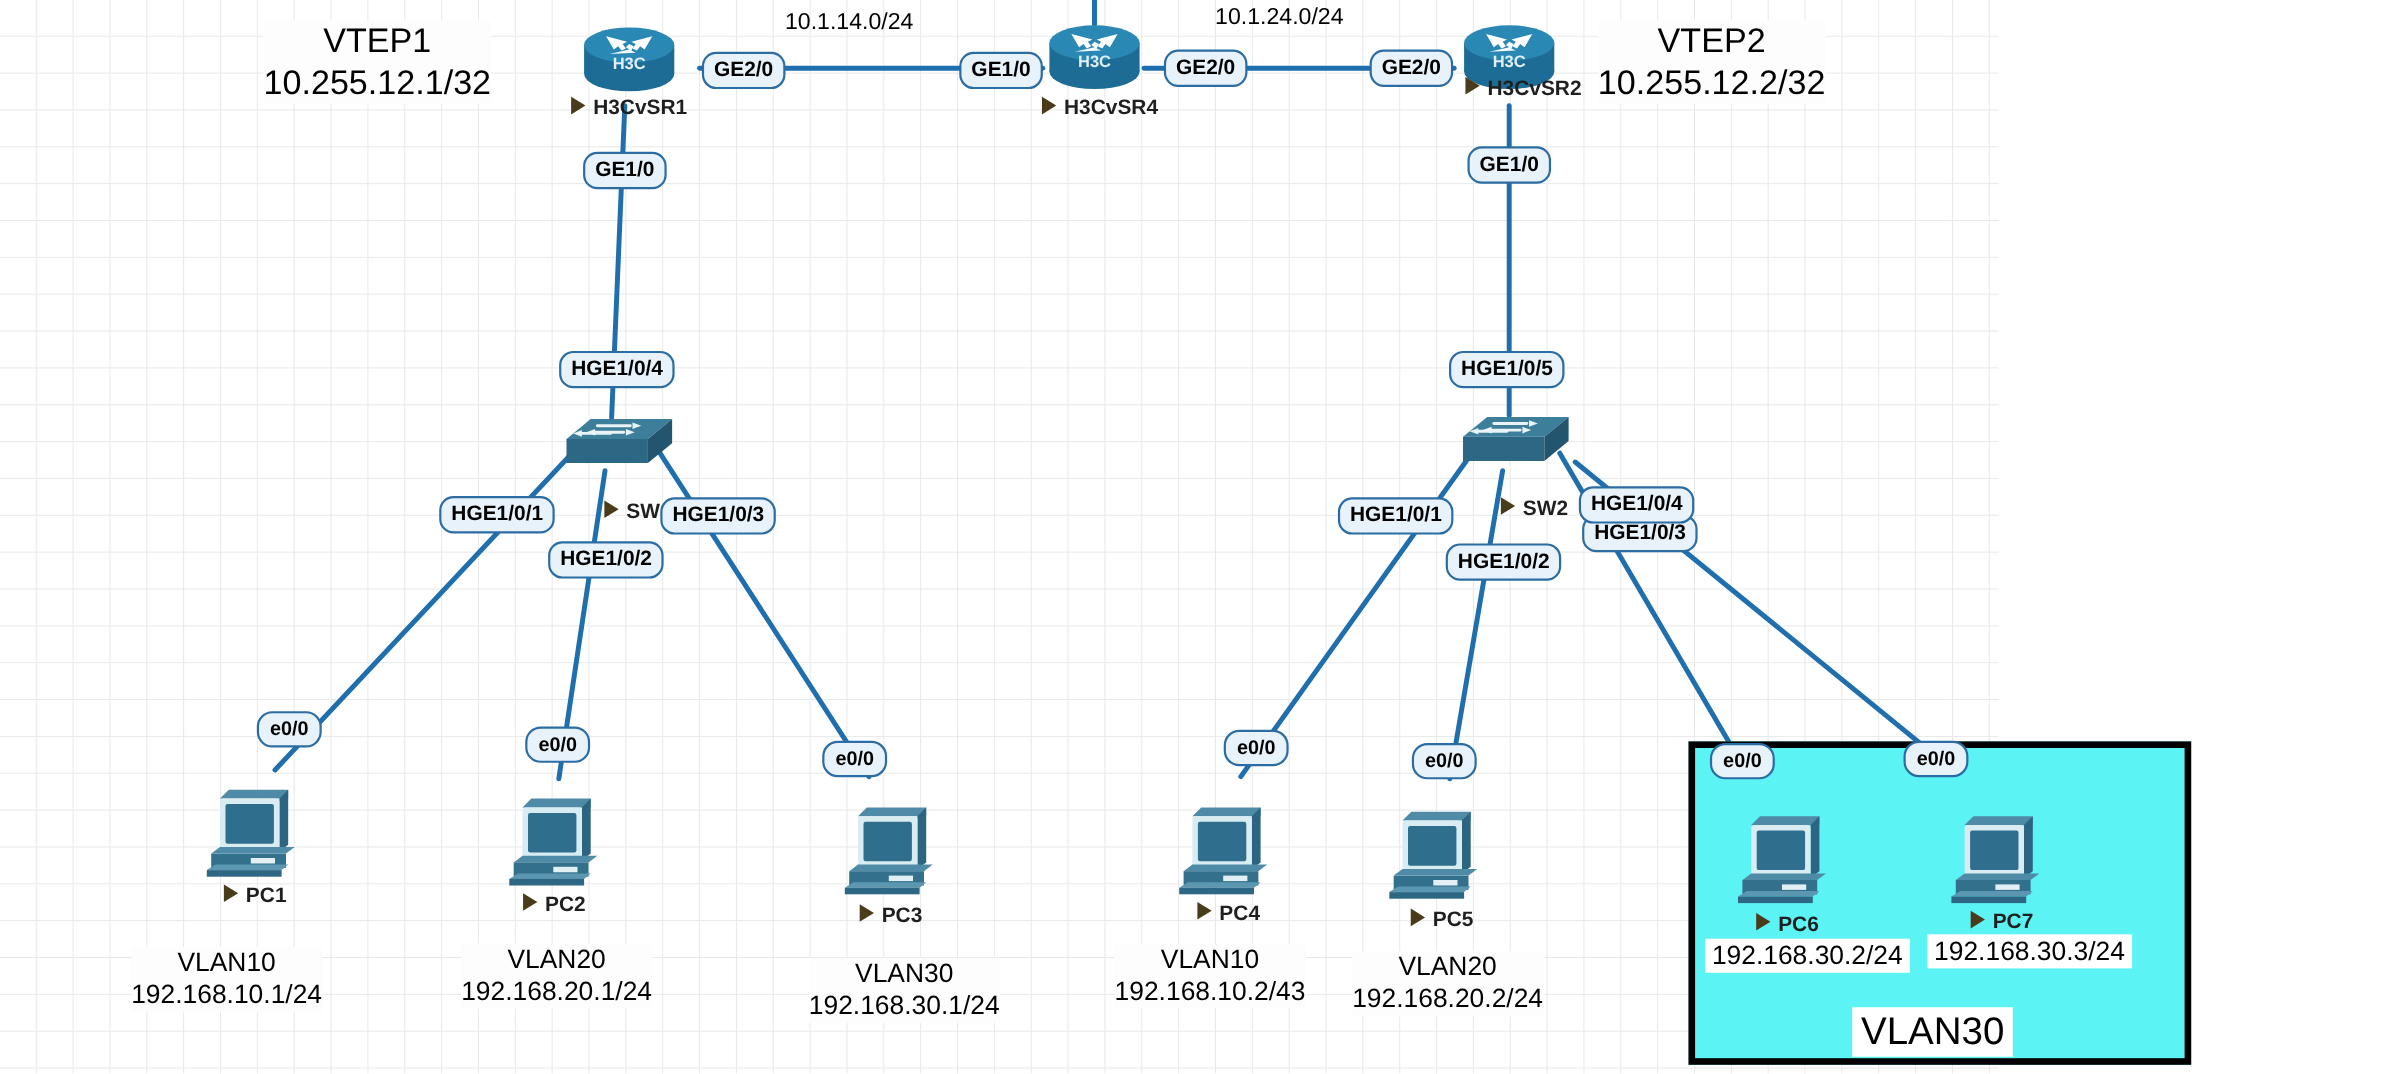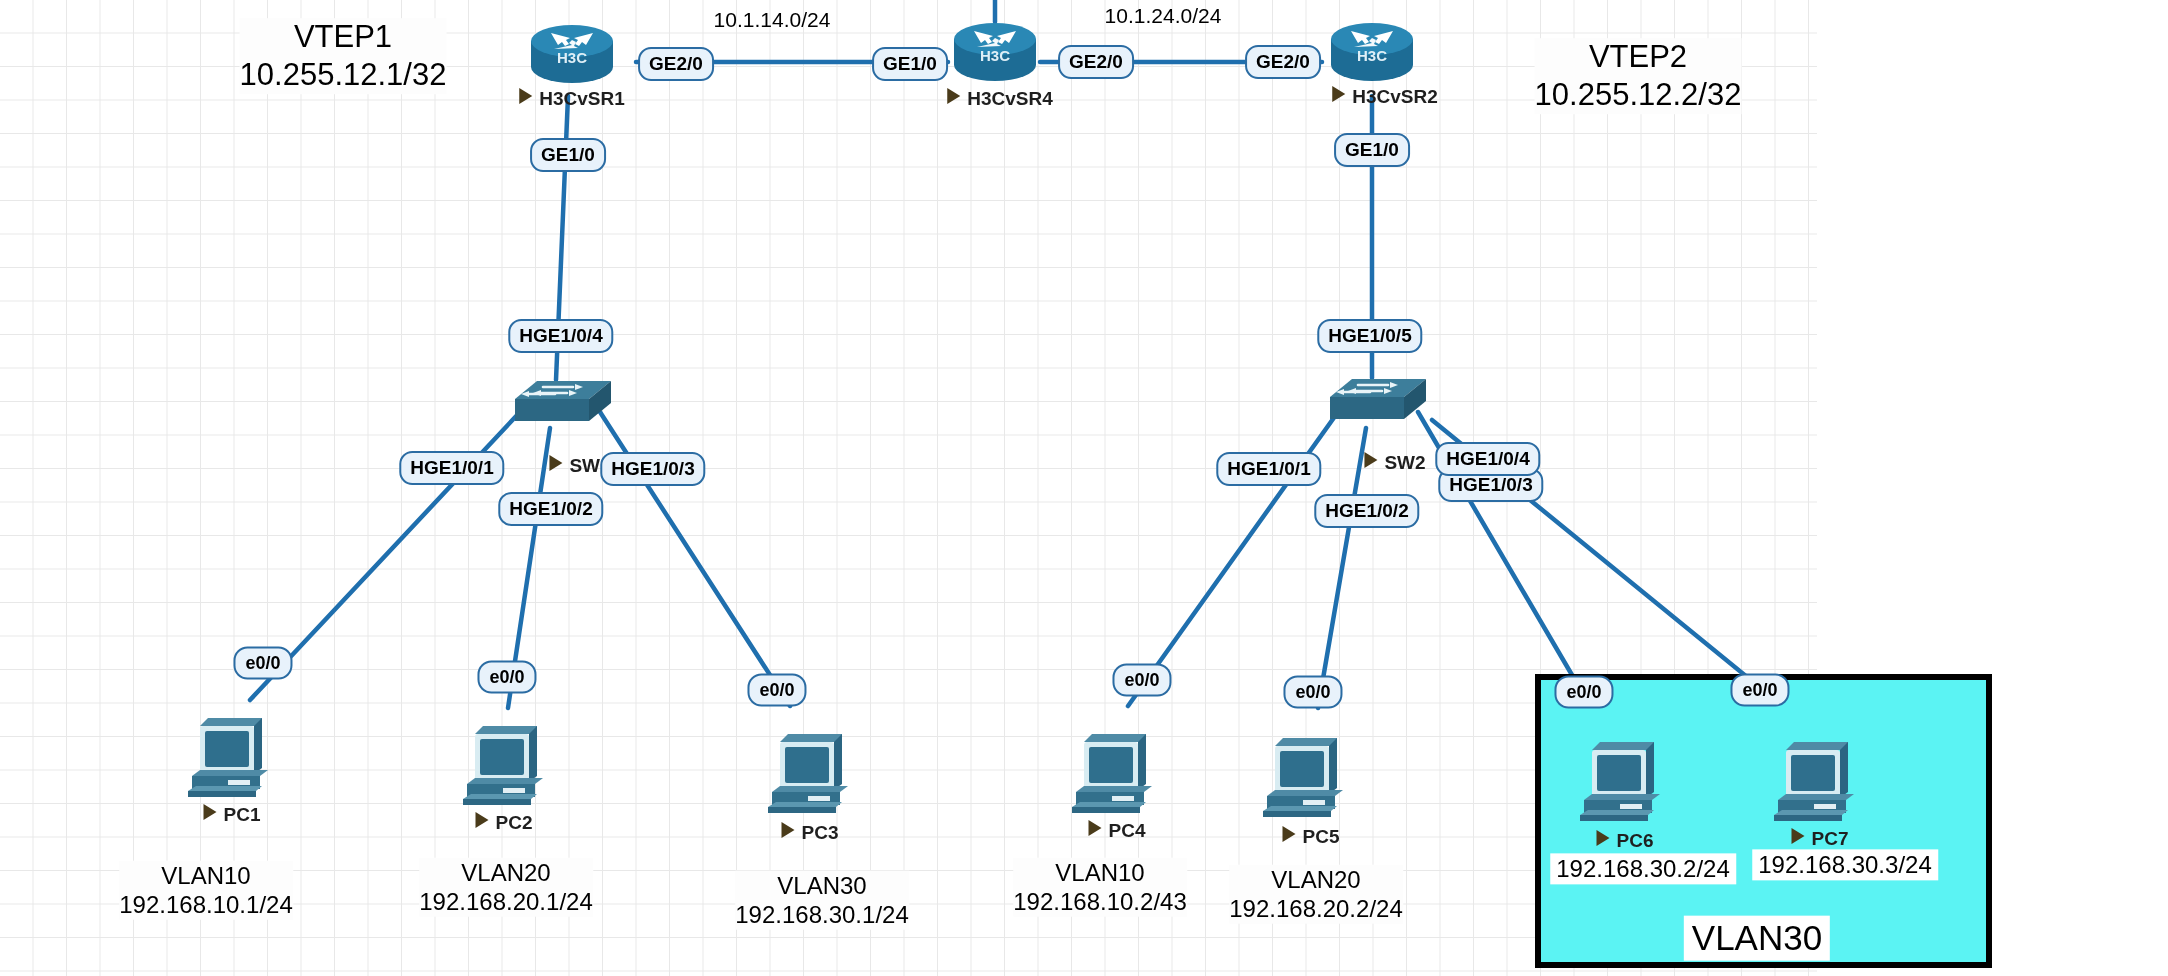--- a/index.html
+++ b/index.html
@@ -118,21 +118,21 @@
       <line x1="1418" y1="412" x2="1596" y2="716"></line>
       <line x1="1432" y1="420" x2="1790" y2="712"></line>
     </g>
   </svg>
 
   <div class="anno big" style="left:343px;top:56px;">
     <div>VTEP1</div>
     <div>10.255.12.1/32</div>
   </div>
 
-  <div class="anno big" style="left:1638px;top:56px;margin-top:20px;">
+  <div class="anno big" style="left:1556px;top:56px;">
     <div>VTEP2</div>
     <div>10.255.12.2/32</div>
   </div>
 
   <div class="anno net" style="left:752px;top:20px;margin-left:20px;">10.1.14.0/24</div>
   <div class="anno net" style="left:1163px;top:16px;">10.1.24.0/24</div>
 
   <div class="dev router" style="left:572px;top:55px;">
     <svg viewBox="0 0 92 72" width="92" height="72">
       <ellipse cx="46" cy="48" rx="41" ry="16" fill="#1d6c95"></ellipse>
@@ -175,21 +175,21 @@
       <rect x="5" y="22" width="82" height="26" fill="#1d6c95"></rect>
       <ellipse cx="46" cy="22" rx="41" ry="16" fill="#2a88b5"></ellipse>
       <g fill="#ffffff">
         <path d="M25 14 L44 19 L40 21 L43 25 L39 27 L36 23 L32 26 Z"></path>
         <path d="M67 14 L48 19 L52 21 L49 25 L53 27 L56 23 L60 26 Z"></path>
         <path d="M28 30 L46 26 L43 24 L46 21 L50 23 L48 27 L52 29 Z" opacity="0.95"></path>
       </g>
       <text x="46" y="44" font-size="15" font-weight="bold" fill="#dfeff7" text-anchor="middle" font-family="'Liberation Sans',sans-serif">H3C</text>
     </svg>
   </div>
-  <div class="devlabel" style="left:1385px;top:86px;">
+  <div class="devlabel" style="left:1385px;top:70px;">
     <span class="tri"></span>
     <span>H3CvSR2</span>
   </div>
 
   <div class="dev switch" style="left:563px;top:400px;">
     <svg viewBox="0 0 104 62" width="104" height="62">
       <polygon points="4,30 26,12 100,12 78,30" fill="#3d7e9b"></polygon>
       <polygon points="4,30 78,30 78,52 4,52" fill="#2c6783"></polygon>
       <polygon points="78,30 100,12 100,34 78,52" fill="#23566e"></polygon>
       <g stroke="#e9f4f8" stroke-width="2.6" fill="none" stroke-linecap="round">

